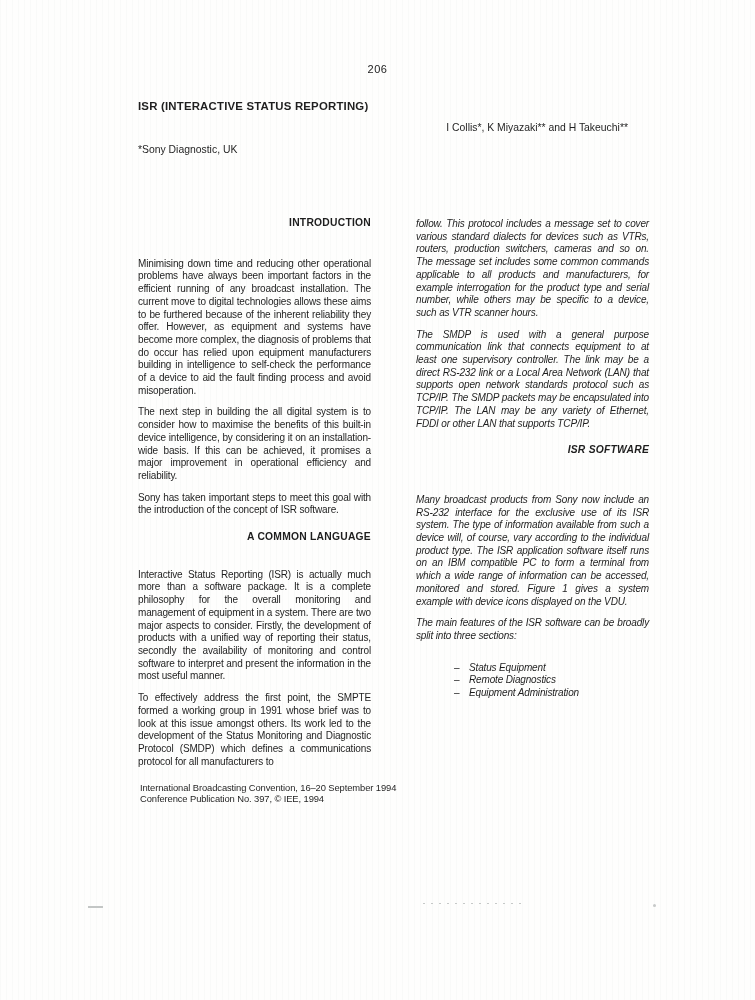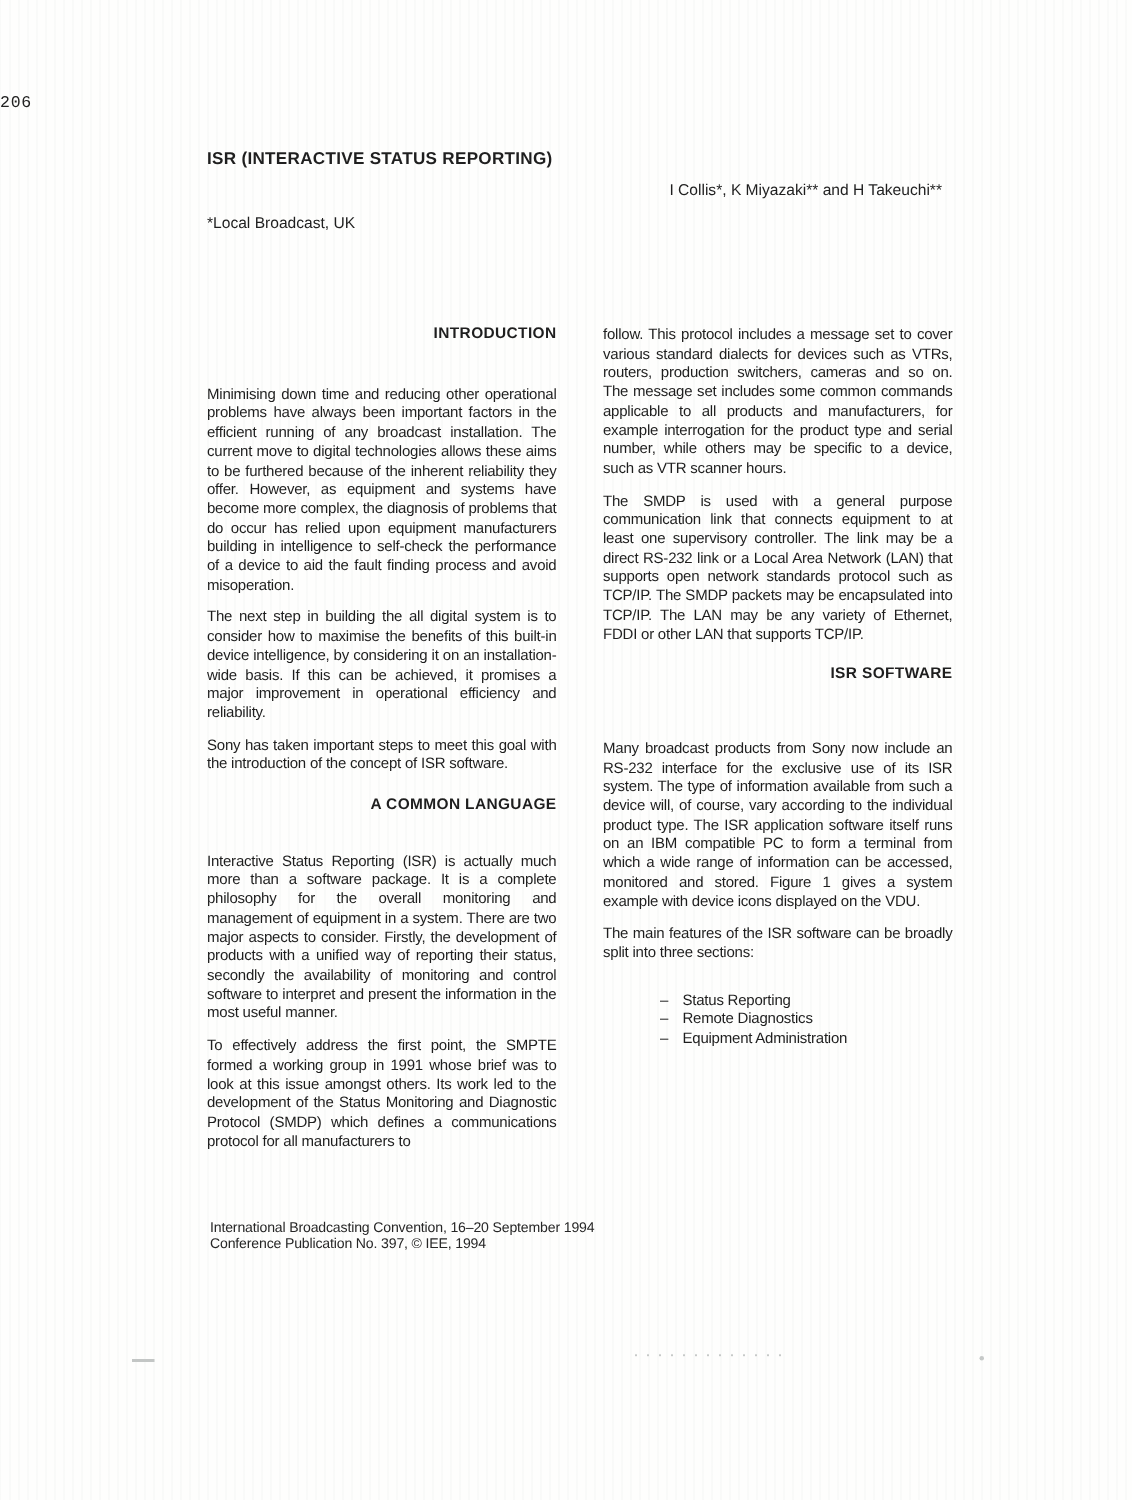--- a/index.html
+++ b/index.html
@@ -19,24 +19,24 @@
     overflow: hidden;
     font-family: "Liberation Sans", sans-serif;
     color: #1f1f1f;
     -webkit-font-smoothing: antialiased;
   }
   .page-number {
     position: absolute;
     top: 63px;
     left: 0;
     width: 755px;
+    text-align: center;
     font-size: 11px;
     letter-spacing: 0.5px;
     color: #222;
-    font-family: Liberation Mono, monospace;
   }
   .doc-header {
     position: absolute;
     left: 138px;
     top: 100px;
     width: 490px;
   }
   .doc-header h1 {
     margin: 0 0 10px 0;
     font-size: 11.4px;
@@ -64,21 +64,21 @@
   .col {
     position: absolute;
     width: 233px;
     text-align: justify;
     font-size: 10px;
     line-height: 12.7px;
     letter-spacing: -0.15px;
     color: #1e1e1e;
   }
   .col-left  { left: 138px; top: 217px; }
-  .col-right { left: 402px; top: 218px; }
+  .col-right { left: 416px; top: 218px; font-style: italic; }
   .col p { margin: 0 0 9px 0; }
   .col h3 {
     margin: 0 0 28px 0;
     font-size: 10.3px;
     font-weight: bold;
     letter-spacing: 0.25px;
     text-align: right;
   }
   .col h3.h-common  { margin: 14px 0 25px 0; }
   .col h3.h-isrsw   { margin: 14px 0 37px 0; }
@@ -100,21 +100,20 @@
   }
   .doc-footer {
     position: absolute;
     left: 140px;
     top: 782px;
     width: 330px;
     font-size: 9.4px;
     line-height: 11.4px;
     color: #262626;
     letter-spacing: -0.1px;
-    margin-top: 30px;
   }
   
   .artifact { position: absolute; }
   .artifact-dash-left {
     left: 88px; top: 906px;
     width: 15px; height: 2px;
     background: #c3c6c5;
   }
   .artifact-dots {
     left: 420px; top: 901px;
@@ -134,21 +133,21 @@
 <body>
 
 <div class="page">
 
   <div class="page-number">206</div>
 
   <header class="doc-header">
     <h1>ISR (INTERACTIVE STATUS REPORTING)</h1>
     <div class="authors">I Collis*, K Miyazaki** and H Takeuchi**</div>
     <div class="affiliations">
-      <div>*Local Broadcast, UK</div>
+      <div>*Sony Diagnostic, UK</div>
     </div>
   </header>
 
   <section class="col col-left">
     <h3>INTRODUCTION</h3>
     <p>Minimising down time and reducing other operational problems have always been important factors in the efficient running of any broadcast installation. The current move to digital technologies allows these aims to be furthered because of the inherent reliability they offer.  However, as equipment and systems have become more complex, the diagnosis of problems that do occur has relied upon equipment manufacturers building in intelligence to self-check the performance of a device to aid the fault finding process and avoid misoperation.</p>
     <p>The next step in building the all digital system is to consider how to maximise the benefits of this built-in device intelligence, by considering it on an installation-wide basis.  If this can be achieved, it promises a major improvement in operational efficiency and reliability.</p>
     <p>Sony has taken important steps to meet this goal with the introduction of the concept of ISR software.</p>
     <h3 class="h-common">A COMMON LANGUAGE</h3>
     <p>Interactive Status Reporting (ISR) is actually much more than a software package.  It is a complete philosophy for the overall monitoring and management of equipment in a system.  There are two major aspects to consider.  Firstly, the development of products with a unified way of reporting their status, secondly the availability of monitoring and control software to interpret and present the information in the most useful manner.</p>
@@ -157,21 +156,21 @@
 
   <section class="col col-right">
     <p>follow.  This protocol includes a message set to cover various standard dialects for devices such as VTRs, routers, production switchers, cameras and so on.  The message set includes some common commands applicable to all products and manufacturers, for example interrogation for the product type and serial number, while others may be specific to a device, such as VTR scanner hours.</p>
     <p>The SMDP is used with a general purpose communication link that connects equipment to at least one supervisory controller.  The link may be a direct RS-232 link or a Local Area Network (LAN) that supports open network standards protocol such as TCP/IP.  The SMDP packets may be encapsulated into TCP/IP.  The LAN may be any variety of Ethernet, FDDI or other LAN that supports TCP/IP.</p>
     <h3 class="h-isrsw">ISR SOFTWARE</h3>
     <p>Many broadcast products from Sony now include an RS-232 interface for the exclusive use of its ISR system.  The type of information available from such a device will, of course, vary according to the individual product type.  The ISR application software itself runs on an IBM compatible PC to form a terminal from which a wide range of information can be accessed, monitored and stored. Figure 1 gives a system example with device icons displayed on the VDU.</p>
     <p class="tight">The main features of the ISR software can be broadly split into three sections:</p>
     <ul class="features">
       <li>
         <span class="dash">–</span>
-        <span>Status Reporting</span>
+        <span>Status Equipment</span>
       </li>
       <li>
         <span class="dash">–</span>
         <span>Remote Diagnostics</span>
       </li>
       <li>
         <span class="dash">–</span>
         <span>Equipment Administration</span>
       </li>
     </ul>

